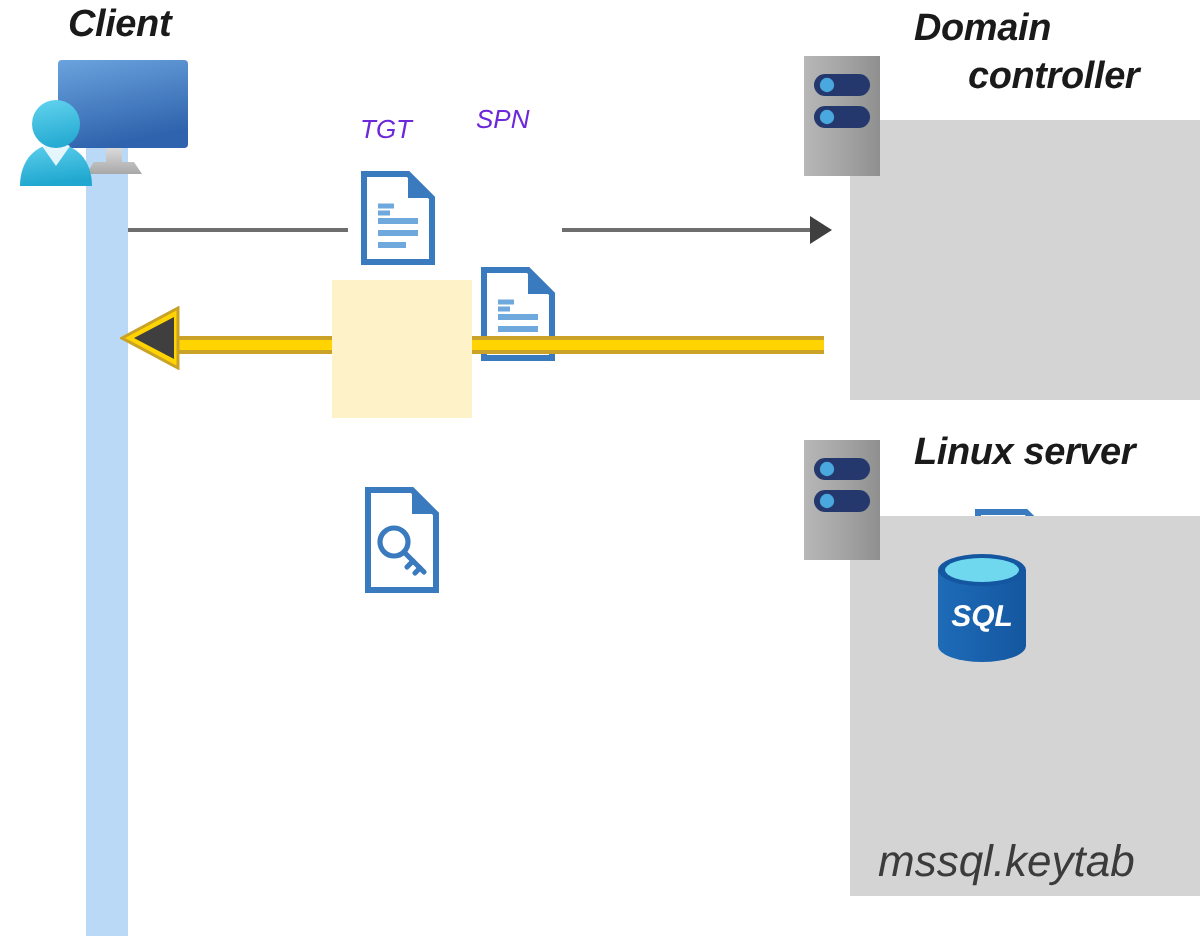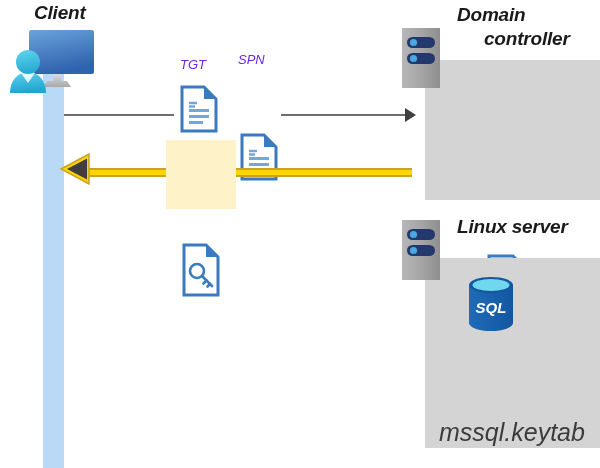--- a/index.html
+++ b/index.html
@@ -169,13 +169,13 @@
         <stop offset="100%" stop-color="#1457a0"></stop>
       </linearGradient>
     </defs>
     <path d="M3 9 h44 v38 a22 8 0 0 1 -44 0 z" fill="url(#sqlBody)"></path>
     <ellipse cx="25" cy="9" rx="22" ry="8" fill="#1457a0"></ellipse>
     <ellipse cx="25" cy="9" rx="18.5" ry="6" fill="#6fd8ef"></ellipse>
     <text x="25" y="37" font-family="Liberation Sans, sans-serif" font-size="15" font-weight="bold" fill="#ffffff" text-anchor="middle">SQL</text>
   </svg>
 </div>
 
-<div class="abs" style="left:439px;top:418px;font-size:25px;color:#3b3b3b;">mssql.keytab</div>
+<div class="abs" style="left:439px;top:418px;font-size:22px;color:#3b3b3b;">mssql.keytab</div>
 
 </body></html>

